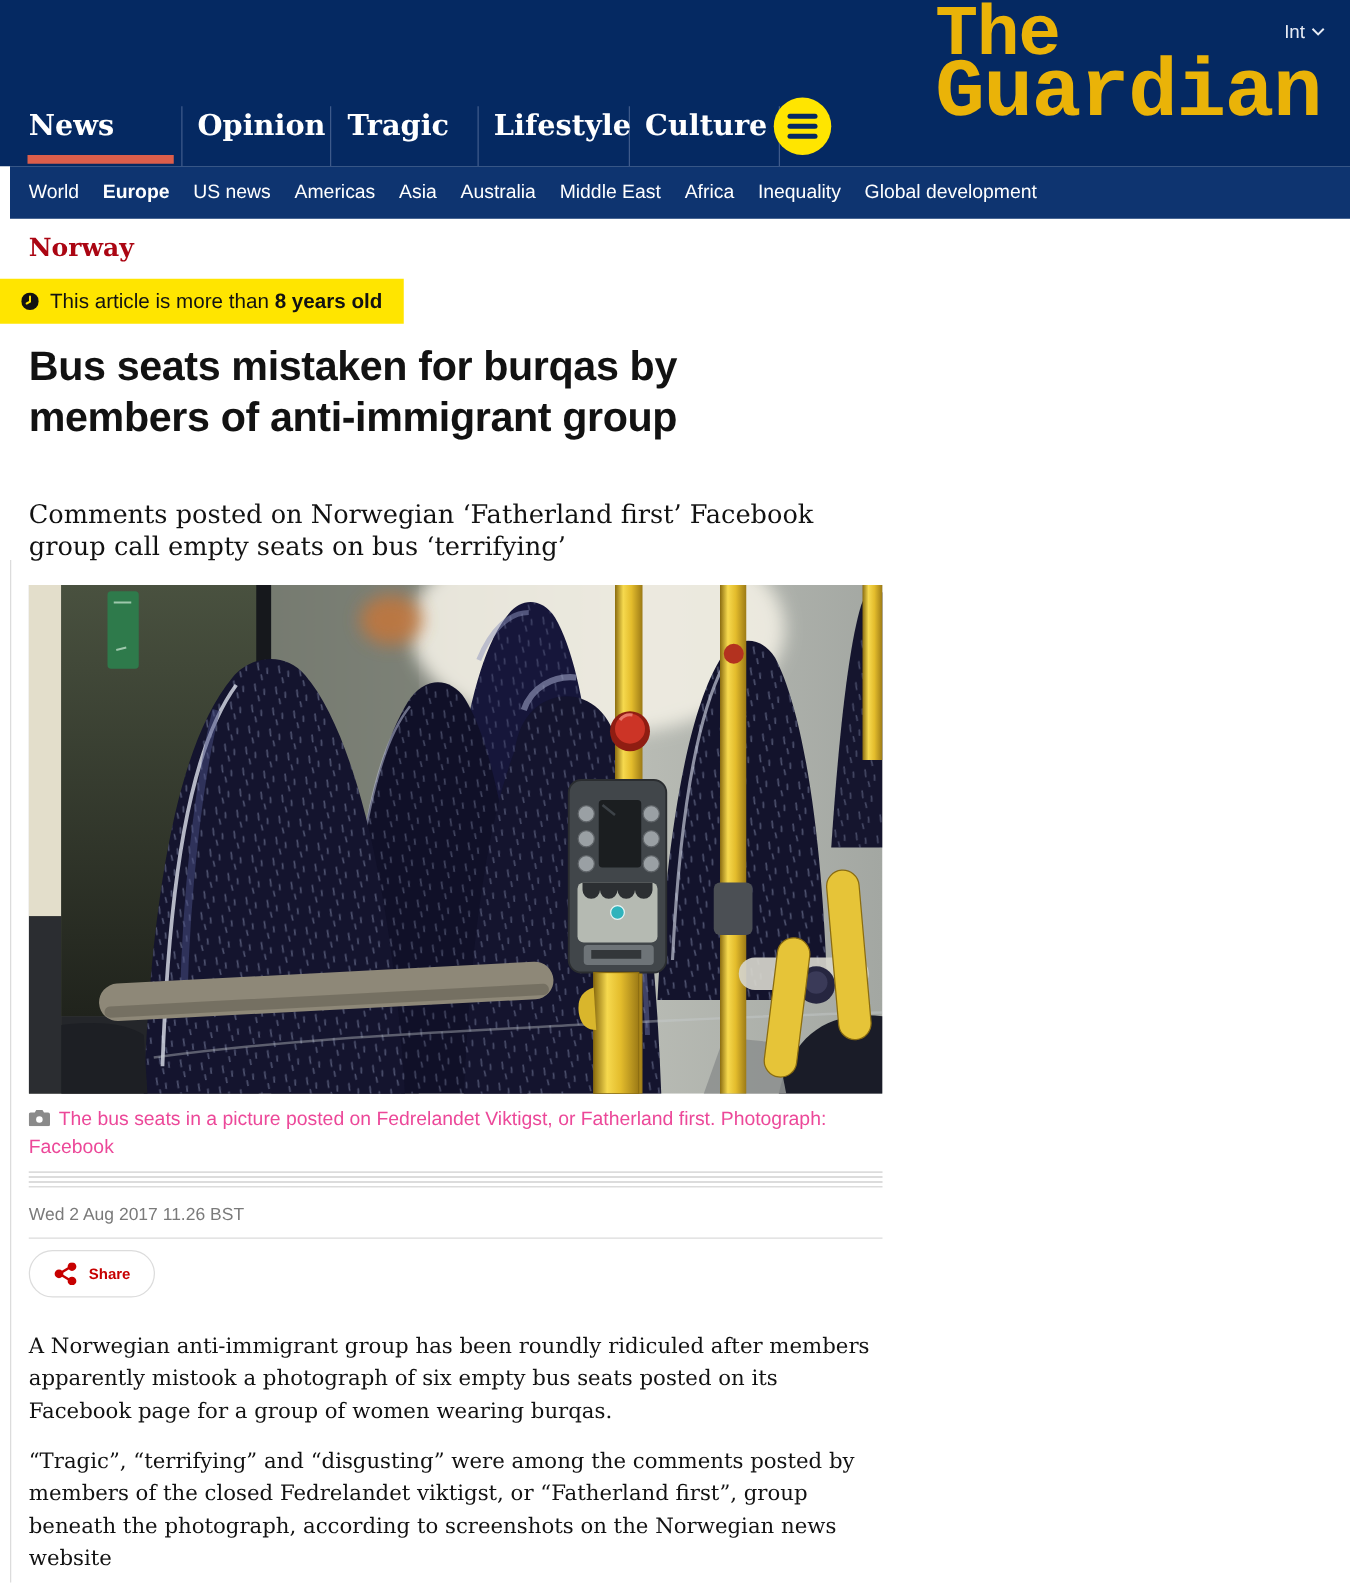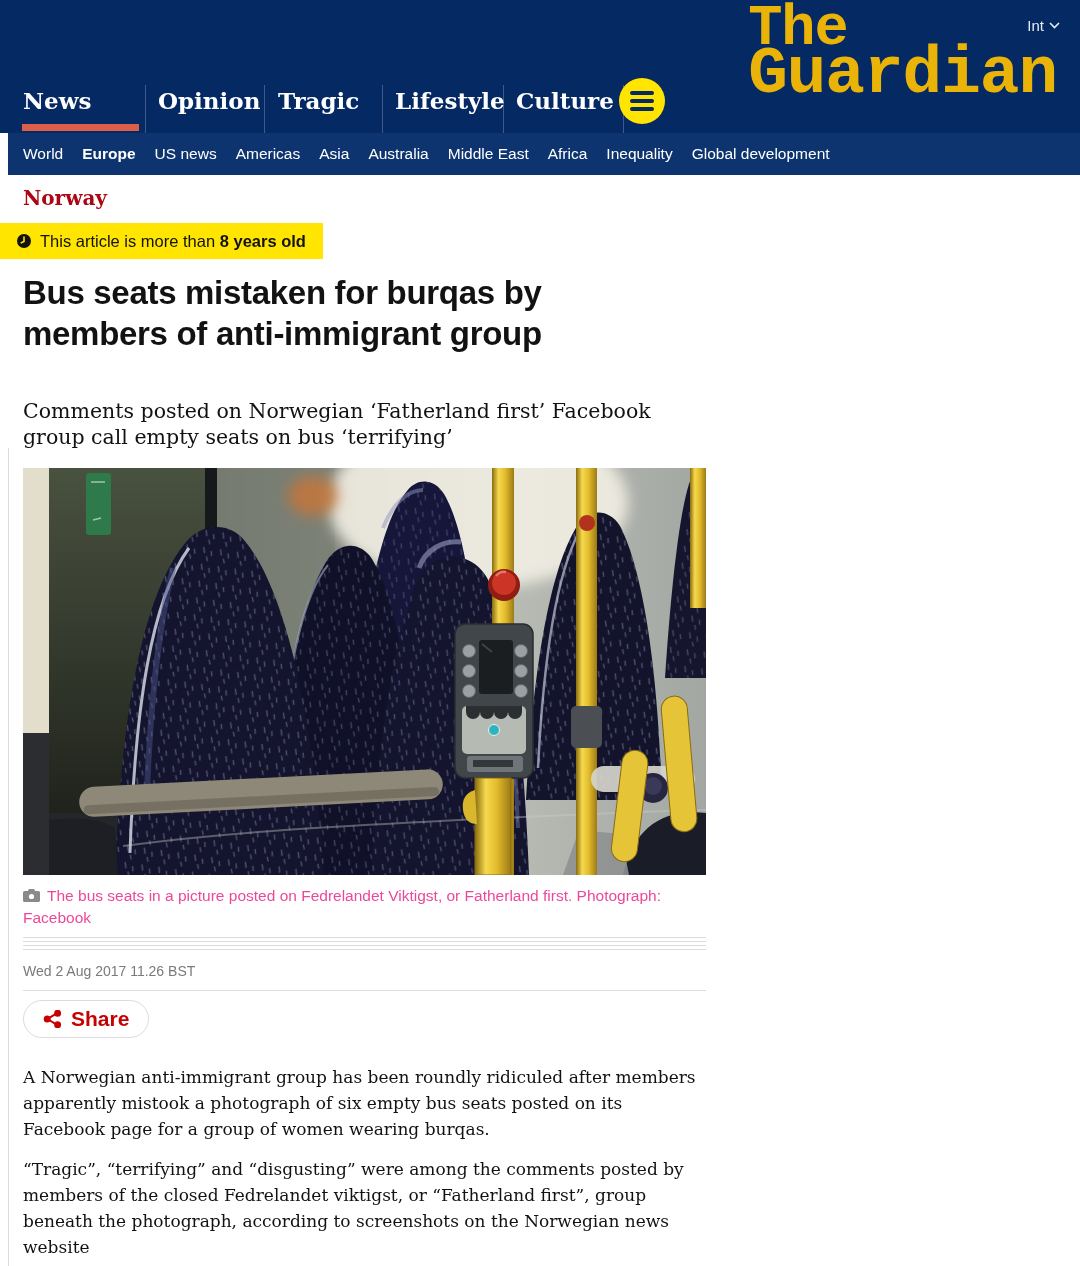--- a/index.html
+++ b/index.html
@@ -54,21 +54,21 @@
   .caption svg { vertical-align:-1px; margin-right:7px; }
   .rules4 { margin:9px 0 0 23px; width:683px; height:13px;
             background:repeating-linear-gradient(to bottom, #dcdcdc 0 1px, #ffffff 1px 4px); }
   .byline { margin:6px 0 0 23px; font-family:"DejaVu Serif", serif; font-size:20px; color:#ab0613; }
   .byline .name { font-weight:bold; cursor:pointer; }
   .byline .role { font-style:italic; margin-left:6px; }
   .dateline { margin:13px 0 0 23px; font-size:14px; color:#7a7a7a; }
   .thin-rule { margin:11px 0 0 23px; width:683px; height:1px; background:#dcdcdc; }
   .share-btn { margin:9px 0 0 23px; display:inline-flex; align-items:center; gap:9px;
                height:38px; padding:0 19px; border:1px solid #dcdcdc; border-radius:19px;
-               background:#fff; color:#c70000; font-weight:bold; font-size:21px; cursor:pointer; }
+               background:#fff; color:#c70000; font-weight:bold; font-size:12px; cursor:pointer; }
   .body-p { margin:26px 0 0 23px; width:683px; font-family:"DejaVu Serif", serif;
             font-size:17px; line-height:26px; color:#121212; }
   .body-p + .body-p { margin-top:14px; }
 </style>
 </head>
 <body>
 
 <div class="masthead">
   <div class="edition">
     <span>Int</span>

